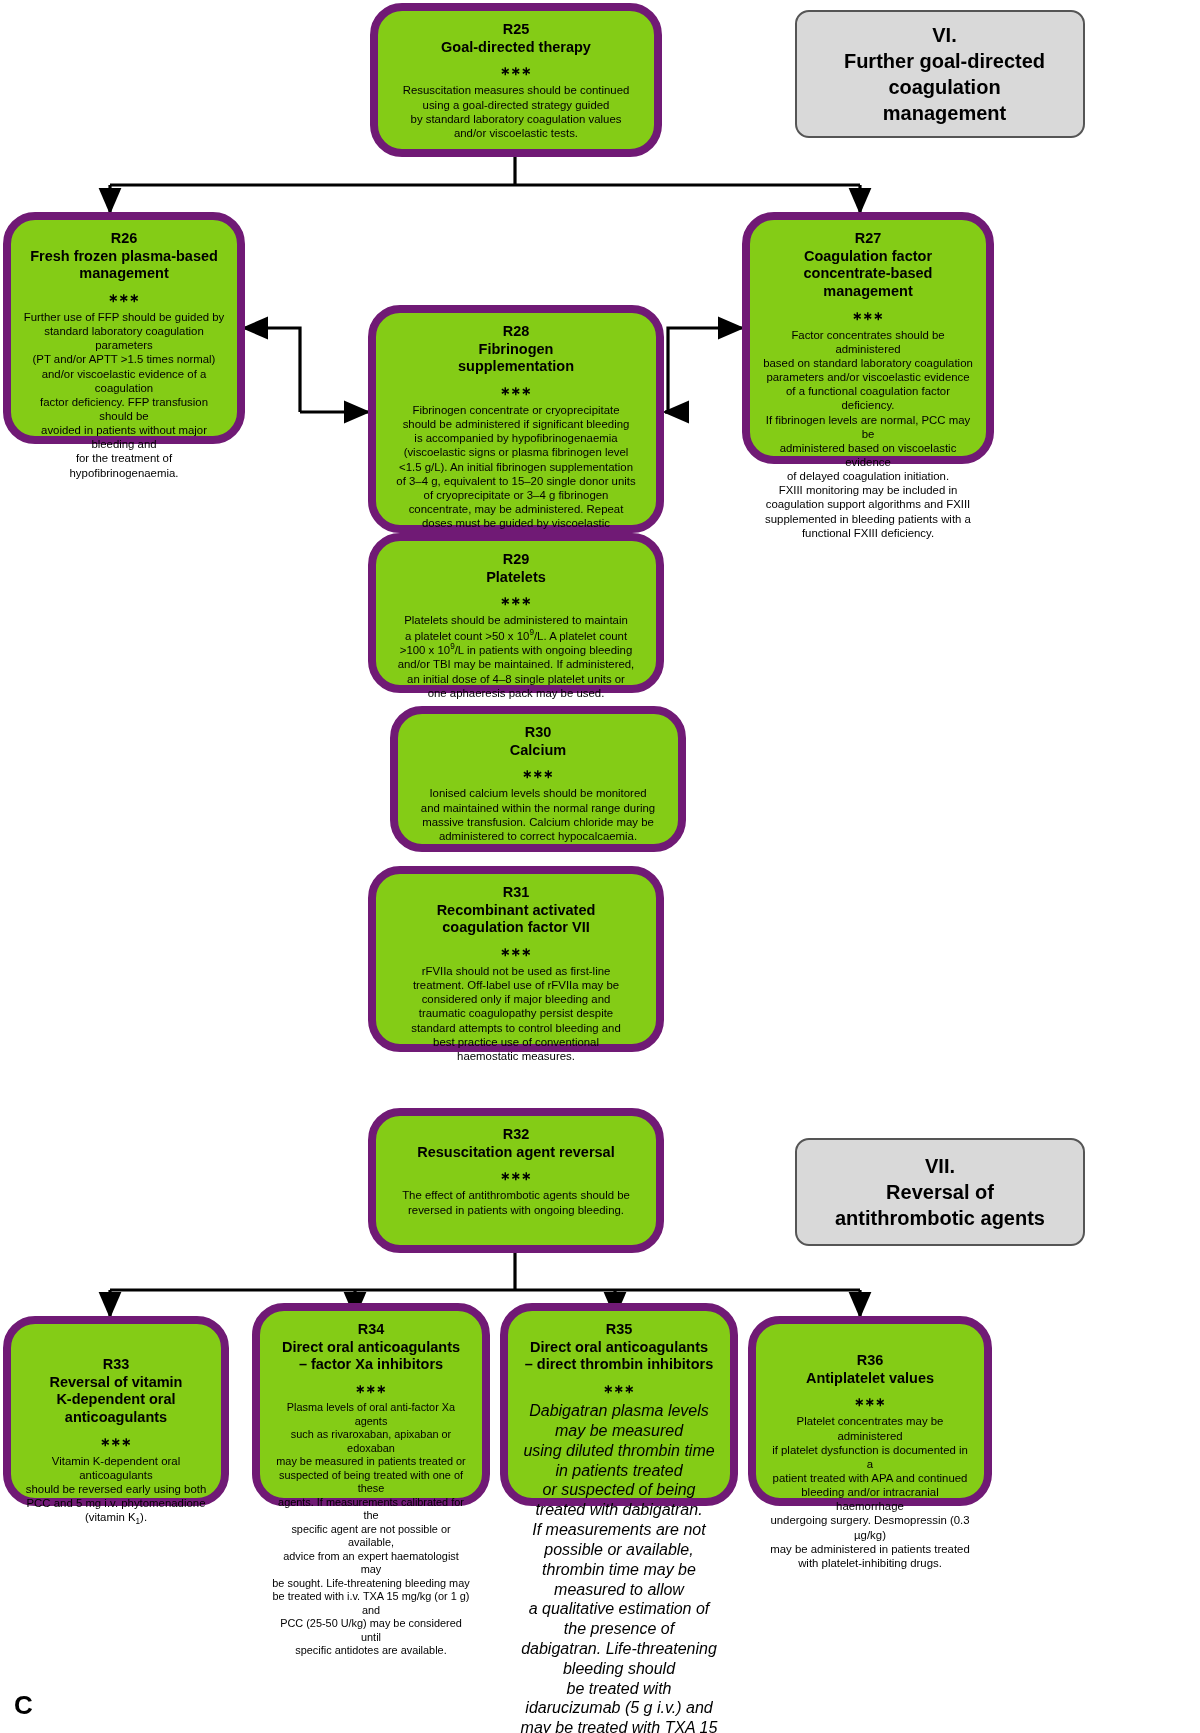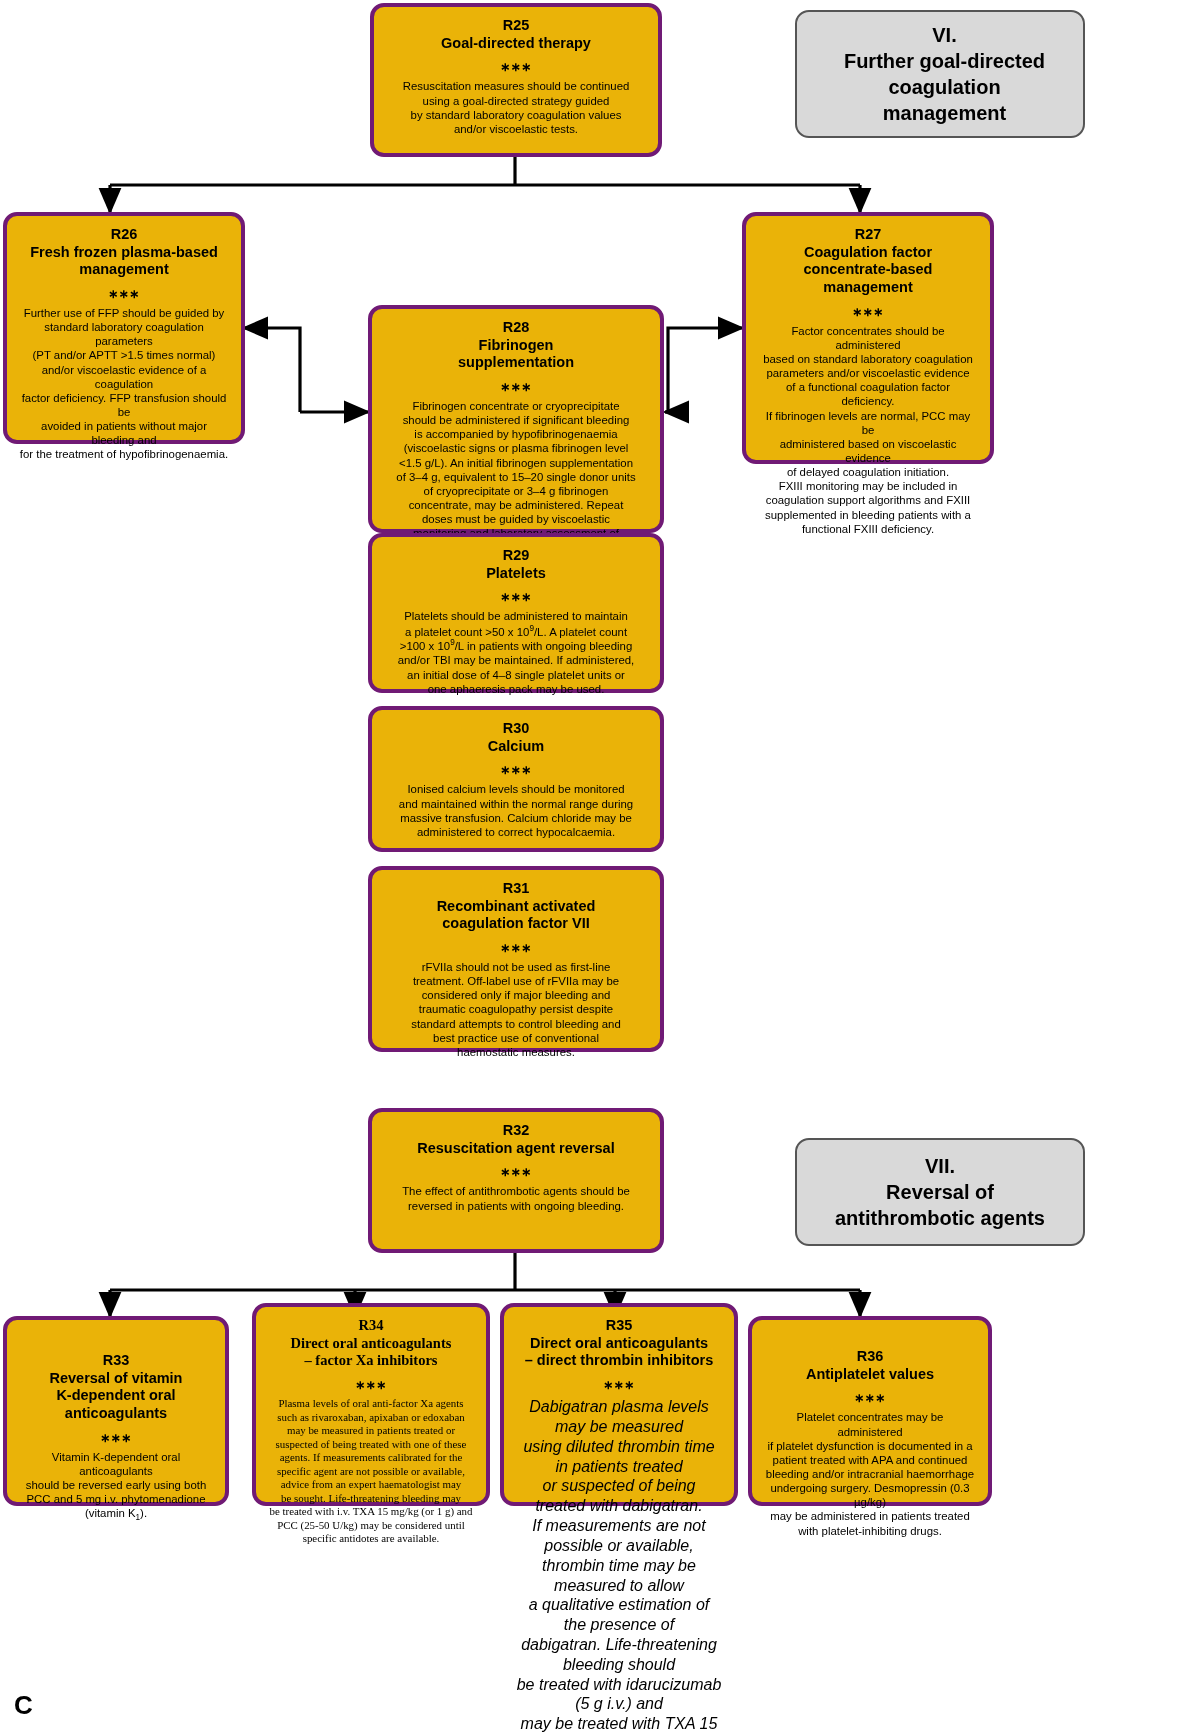--- a/index.html
+++ b/index.html
@@ -24,23 +24,23 @@
   
   svg.connectors {
     position: absolute;
     left: 0; top: 0;
     width: 1200px; height: 1733px;
     pointer-events: none;
   }
 
   .box {
     position: absolute;
-    background: #eab308;
-    border: 4px solid #701a75;
-    border-radius: 14px;
+    background: #84cc16;
+    border: 8px solid #701a75;
+    border-radius: 32px;
     padding: 10px 12px;
     text-align: center;
     line-height: 1.16;
   }
 
   .box.section {
     background: #d9d9d9;
     border-radius: 14px;
     border: 2px solid #555555;
     display: flex;
@@ -198,21 +198,21 @@
 fibrinogen levels.</div>
   </div>
 
   <div class="box" style="left:368px; top:533px; width:296px; height:160px;">
     <div class="box-title">R29
 Platelets</div>
     <div class="stars">∗∗∗</div>
     <div class="box-body">Platelets should be administered to maintain<br>a platelet count &gt;50 x 10<sup>9</sup>/L. A platelet count<br>&gt;100 x 10<sup>9</sup>/L in patients with ongoing bleeding<br>and/or TBI may be maintained. If administered,<br>an initial dose of 4–8 single platelet units or<br>one aphaeresis pack may be used.</div>
   </div>
 
-  <div class="box" style="left:368px; top:706px; width:296px; height:146px;">
+  <div class="box" style="left:390px; top:706px; width:296px; height:146px;">
     <div class="box-title">R30
 Calcium</div>
     <div class="stars">∗∗∗</div>
     <div class="box-body">Ionised calcium levels should be monitored
 and maintained within the normal range during
 massive transfusion. Calcium chloride may be
 administered to correct hypocalcaemia.</div>
   </div>
 
   <div class="box" style="left:368px; top:866px; width:296px; height:186px;">
@@ -239,21 +239,21 @@
 
   <div class="box" style="left:3px; top:1316px; width:226px; height:190px;">
     <div class="box-title" style="margin-top:22px;">R33
 Reversal of vitamin
 K-dependent oral
 anticoagulants</div>
     <div class="stars">∗∗∗</div>
     <div class="box-body">Vitamin K-dependent oral anticoagulants<br>should be reversed early using both<br>PCC and 5 mg i.v. phytomenadione (vitamin K<sub>1</sub>).</div>
   </div>
 
-  <div class="box" style="left:252px; top:1303px; width:238px; height:203px;font-family:Liberation Serif, serif;">
+  <div class="box" style="left:252px; top:1303px; width:238px; height:203px;">
     <div class="box-title">R34
 Direct oral anticoagulants
 – factor Xa inhibitors</div>
     <div class="stars">∗∗∗</div>
     <div class="box-body" style="font-size:10.9px;">Plasma levels of oral anti-factor Xa agents
 such as rivaroxaban, apixaban or edoxaban
 may be measured in patients treated or
 suspected of being treated with one of these
 agents. If measurements calibrated for the
 specific agent are not possible or available,

